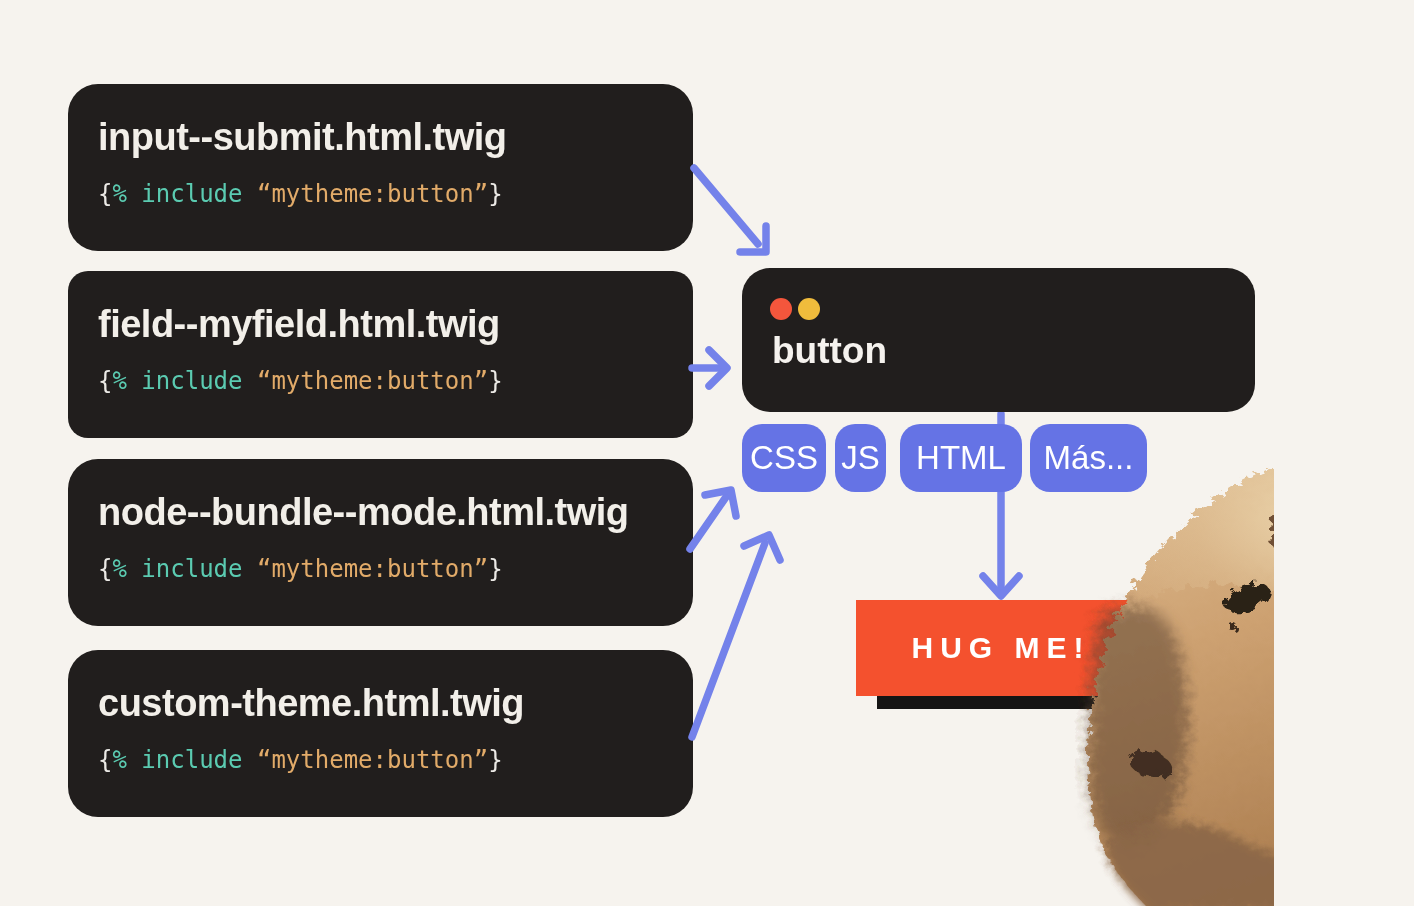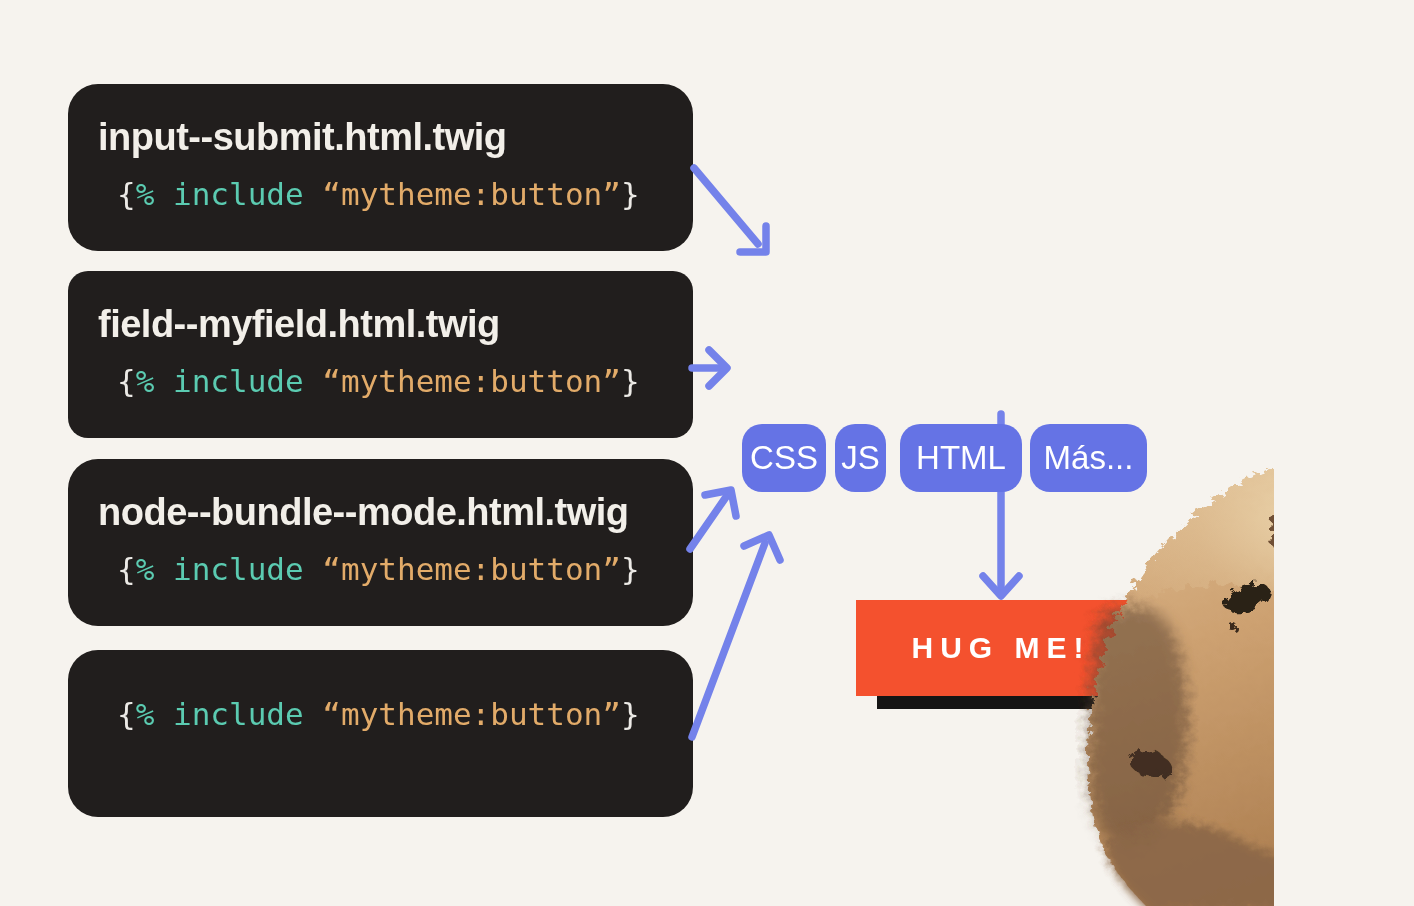--- a/index.html
+++ b/index.html
@@ -15,21 +15,21 @@
     position:absolute;left:68px;width:625px;height:167px;
     background:#211e1d;border-radius:30px;box-sizing:border-box;
     padding:30px 30px 0 30px;
   }
   .file-card .fname{
     display:block;color:#f2efe9;font-weight:700;font-size:38px;line-height:46px;
     letter-spacing:-0.5px;white-space:nowrap;
   }
   .file-card .code{
     display:block;margin-top:14px;font-family:"DejaVu Sans Mono", monospace;
-    font-size:31px;line-height:40px;white-space:pre;margin-left:19px;
+    font-size:24px;line-height:40px;white-space:pre;
   }
   .tok-brace{color:#eceae6;}
   .tok-tag{color:#5bcbb1;}
   .tok-str{color:#e2ab69;}
 
   #card-1{top:84px;}
   #card-2{top:271px;border-radius:20px;}
   #card-3{top:459px;}
   #card-4{top:650px;}
 
@@ -86,20 +86,21 @@
     <span class="fname">field--myfield.html.twig</span>
     <span class="code"><span class="tok-brace">{</span><span class="tok-tag">% include </span><span class="tok-str">“mytheme:button”</span><span class="tok-brace">}</span></span>
   </div>
 
   <div class="file-card" id="card-3">
     <span class="fname">node--bundle--mode.html.twig</span>
     <span class="code"><span class="tok-brace">{</span><span class="tok-tag">% include </span><span class="tok-str">“mytheme:button”</span><span class="tok-brace">}</span></span>
   </div>
 
   <div class="file-card" id="card-4">
+    <span class="fname">custom-theme.html.twig</span>
     <span class="code"><span class="tok-brace">{</span><span class="tok-tag">% include </span><span class="tok-str">“mytheme:button”</span><span class="tok-brace">}</span></span>
   </div>
 
   <svg class="arrows" viewBox="0 0 1414 906">
     <g>
       <line x1="694" y1="168" x2="758" y2="244"></line>
       <polyline points="740,252 766,252 766,226"></polyline>
     </g>
     <g>
       <line x1="692" y1="368" x2="720" y2="368"></line>
@@ -112,20 +113,25 @@
     <g>
       <line x1="692" y1="737" x2="765" y2="543"></line>
       <polyline points="744,546 769,535 780,560"></polyline>
     </g>
     <g>
       <line x1="1001" y1="414" x2="1001" y2="592"></line>
       <polyline points="983,576 1001,596 1019,576"></polyline>
     </g>
   </svg>
 
+  <div class="terminal">
+    <span class="dot dot-red"></span>
+    <span class="dot dot-yellow"></span>
+    <span class="tname">button</span>
+  </div>
 
   <div class="badge" id="badge-0">CSS</div>
   <div class="badge" id="badge-1">JS</div>
   <div class="badge" id="badge-2">HTML</div>
   <div class="badge" id="badge-3">Más...</div>
 
   <button class="cta">HUG ME!</button>
 
   <svg class="capy" viewBox="0 0 1414 906">
     <defs>

